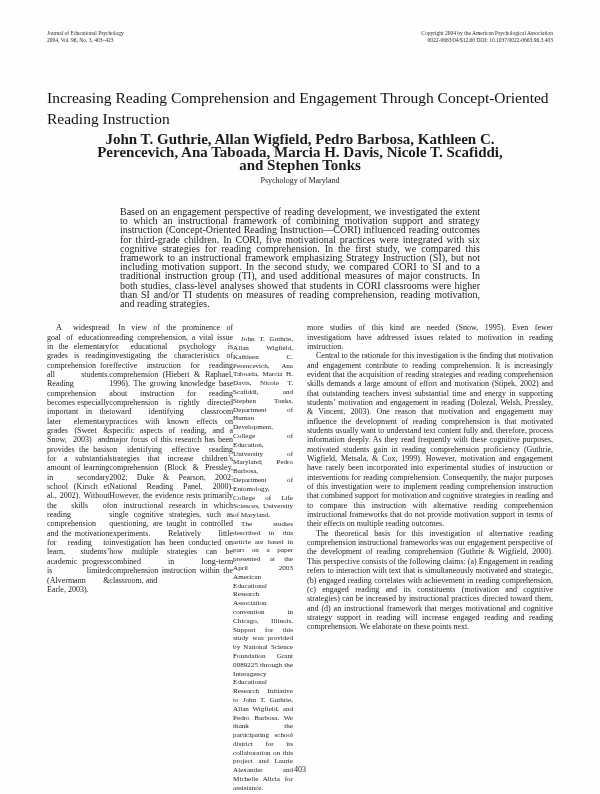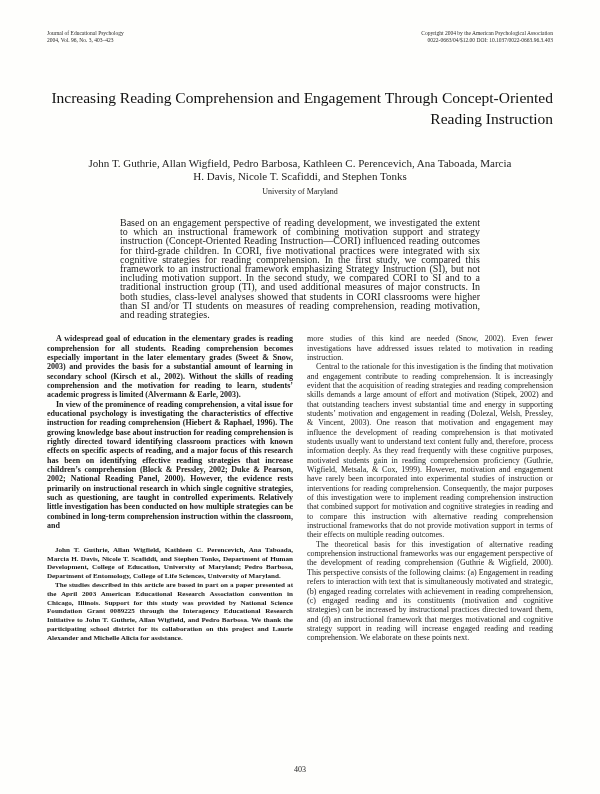--- a/index.html
+++ b/index.html
@@ -22,32 +22,33 @@
     justify-content: space-between;
     font-size: 5.5px;
     line-height: 7px;
     color: #2a2a2a;
   }
   .mast-right { text-align: right; }
 
   
   .title {
     margin-top: 44px;
-    text-align: right;
+    text-align: left;
     font-weight: 400;
     font-size: 15.5px;
     line-height: 20.5px;
     color: #111;
   }
   .authors {
-    margin: 28px auto 0 auto;
+    margin: 4px auto 0 auto;
     max-width: 430px;
     text-align: center;
-    font-size: 11px;
+    font-size: 15px;
     line-height: 13px;
+    font-weight: bold;
   }
   .affiliation {
     margin-top: 4px;
     text-align: center;
     font-size: 8px;
   }
 
   
   .abstract {
     margin: 22px auto 0 auto;
@@ -69,21 +70,21 @@
   .col {
     width: 246px;
     font-size: 8px;
     line-height: 9.35px;
     text-align: justify;
     hyphens: auto;
     -webkit-hyphens: auto;
   }
   .col .para { text-indent: 9px; }
   .col .para.no-indent { text-indent: 0; }
-  .col.left { display: flex; flex-direction: column; font-weight: bold; }
+  .col.left { display: flex; flex-direction: row; }
 
   
   .author-note {
     margin-top: auto;
     padding-top: 12px;
     font-size: 7.1px;
     line-height: 8.8px;
   }
   .author-note p { text-indent: 8px; text-align: justify; }
 
@@ -110,38 +111,38 @@
     <div class="mast-right">
       <div>Copyright 2004 by the American Psychological Association</div>
       <div>0022-0663/04/$12.00  DOI: 10.1037/0022-0663.96.3.403</div>
     </div>
   </div>
 
   <h1 class="title">Increasing Reading Comprehension and Engagement Through Concept-Oriented Reading Instruction</h1>
 
   <div class="authors">John T. Guthrie, Allan Wigfield, Pedro Barbosa, Kathleen C. Perencevich, Ana Taboada, Marcia H. Davis, Nicole T. Scafiddi, and Stephen Tonks</div>
 
-  <div class="affiliation">University of Maryland</div>
+  <div class="affiliation">Psychology of Maryland</div>
 
   <p class="abstract">Based on an engagement perspective of reading development, we investigated the extent to which an instructional framework of combining motivation support and strategy instruction (Concept-Oriented Reading Instruction—CORI) influenced reading outcomes for third-grade children. In CORI, five motivational practices were integrated with six cognitive strategies for reading comprehension. In the first study, we compared this framework to an instructional framework emphasizing Strategy Instruction (SI), but not including motivation support. In the second study, we compared CORI to SI and to a traditional instruction group (TI), and used additional measures of major constructs. In both studies, class-level analyses showed that students in CORI classrooms were higher than SI and/or TI students on measures of reading comprehension, reading motivation, and reading strategies.</p>
 
   <div class="columns">
 
     <div class="col left">
       <p class="para">A widespread goal of education in the elementary grades is reading comprehension for all students. Reading comprehension becomes especially important in the later elementary grades (Sweet &amp; Snow, 2003) and provides the basis for a substantial amount of learning in secondary school (Kirsch et al., 2002). Without the skills of reading comprehension and the motivation for reading to learn, students’ academic progress is limited (Alvermann &amp; Earle, 2003).</p>
       <p class="para">In view of the prominence of reading comprehension, a vital issue for educational psychology is investigating the characteristics of effective instruction for reading comprehension (Hiebert &amp; Raphael, 1996). The growing knowledge base about instruction for reading comprehension is rightly directed toward identifying classroom practices with known effects on specific aspects of reading, and a major focus of this research has been on identifying effective reading strategies that increase children’s comprehension (Block &amp; Pressley, 2002; Duke &amp; Pearson, 2002; National Reading Panel, 2000). However, the evidence rests primarily on instructional research in which single cognitive strategies, such as questioning, are taught in controlled experiments. Relatively little investigation has been conducted on how multiple strategies can be combined in long-term comprehension instruction within the classroom, and</p>
 
       <div class="author-note">
         <p>John T. Guthrie, Allan Wigfield, Kathleen C. Perencevich, Ana Taboada, Marcia H. Davis, Nicole T. Scafiddi, and Stephen Tonks, Department of Human Development, College of Education, University of Maryland; Pedro Barbosa, Department of Entomology, College of Life Sciences, University of Maryland.</p>
         <p>The studies described in this article are based in part on a paper presented at the April 2003 American Educational Research Association convention in Chicago, Illinois. Support for this study was provided by National Science Foundation Grant 0089225 through the Interagency Educational Research Initiative to John T. Guthrie, Allan Wigfield, and Pedro Barbosa. We thank the participating school district for its collaboration on this project and Laurie Alexander and Michelle Alicia for assistance.</p>
       </div>
     </div>
 
     <div class="col right">
-      <p class="para no-indent">more studies of this kind are needed (Snow, 2002). Even fewer investigations have addressed issues related to motivation in reading instruction.</p>
+      <p class="para no-indent">more studies of this kind are needed (Snow, 1995). Even fewer investigations have addressed issues related to motivation in reading instruction.</p>
       <p class="para">Central to the rationale for this investigation is the finding that motivation and engagement contribute to reading comprehension. It is increasingly evident that the acquisition of reading strategies and reading comprehension skills demands a large amount of effort and motivation (Stipek, 2002) and that outstanding teachers invest substantial time and energy in supporting students’ motivation and engagement in reading (Dolezal, Welsh, Pressley, &amp; Vincent, 2003). One reason that motivation and engagement may influence the development of reading comprehension is that motivated students usually want to understand text content fully and, therefore, process information deeply. As they read frequently with these cognitive purposes, motivated students gain in reading comprehension proficiency (Guthrie, Wigfield, Metsala, &amp; Cox, 1999). However, motivation and engagement have rarely been incorporated into experimental studies of instruction or interventions for reading comprehension. Consequently, the major purposes of this investigation were to implement reading comprehension instruction that combined support for motivation and cognitive strategies in reading and to compare this instruction with alternative reading comprehension instructional frameworks that do not provide motivation support in terms of their effects on multiple reading outcomes.</p>
       <p class="para">The theoretical basis for this investigation of alternative reading comprehension instructional frameworks was our engagement perspective of the development of reading comprehension (Guthrie &amp; Wigfield, 2000). This perspective consists of the following claims: (a) Engagement in reading refers to interaction with text that is simultaneously motivated and strategic, (b) engaged reading correlates with achievement in reading comprehension, (c) engaged reading and its constituents (motivation and cognitive strategies) can be increased by instructional practices directed toward them, and (d) an instructional framework that merges motivational and cognitive strategy support in reading will increase engaged reading and reading comprehension. We elaborate on these points next.</p>
     </div>
 
   </div>
 
   <div class="page-number">403</div>
 
 </div>
 

